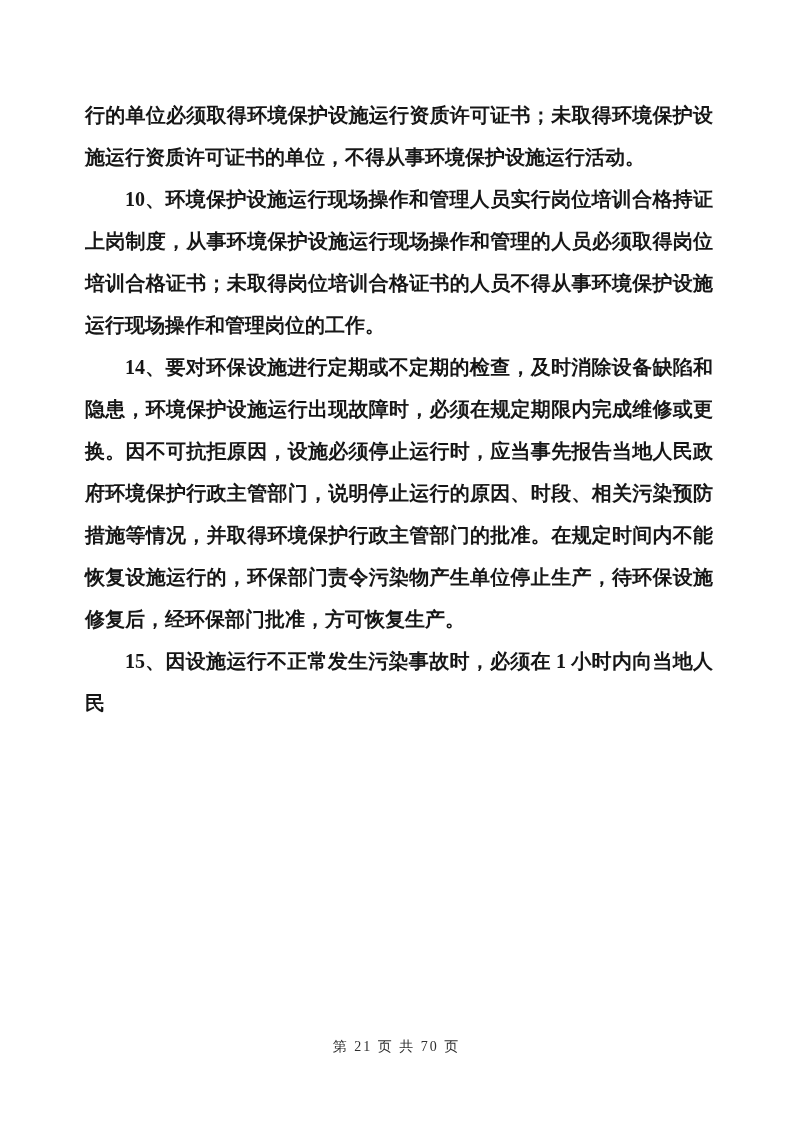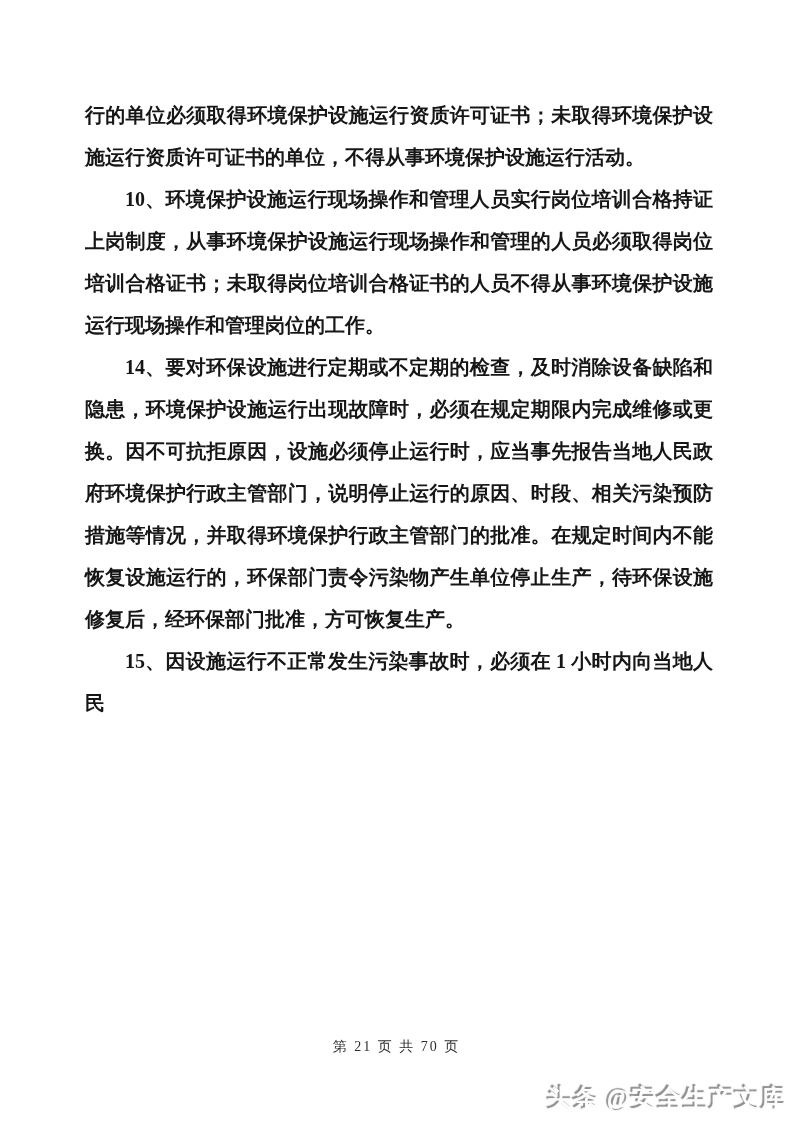--- a/index.html
+++ b/index.html
@@ -64,15 +64,14 @@
 
   <div class="content">
     <p>行的单位必须取得环境保护设施运行资质许可证书；未取得环境保护设施运行资质许可证书的单位，不得从事环境保护设施运行活动。</p>
     <p class="indent">10、环境保护设施运行现场操作和管理人员实行岗位培训合格持证上岗制度，从事环境保护设施运行现场操作和管理的人员必须取得岗位培训合格证书；未取得岗位培训合格证书的人员不得从事环境保护设施运行现场操作和管理岗位的工作。</p>
     <p class="indent">14、要对环保设施进行定期或不定期的检查，及时消除设备缺陷和隐患，环境保护设施运行出现故障时，必须在规定期限内完成维修或更换。因不可抗拒原因，设施必须停止运行时，应当事先报告当地人民政府环境保护行政主管部门，说明停止运行的原因、时段、相关污染预防措施等情况，并取得环境保护行政主管部门的批准。在规定时间内不能恢复设施运行的，环保部门责令污染物产生单位停止生产，待环保设施修复后，经环保部门批准，方可恢复生产。</p>
     <p class="indent">15、因设施运行不正常发生污染事故时，必须在 1 小时内向当地人民</p>
   </div>
 
   <div class="footer">第 21 页 共 70 页</div>
 
-  <div class="watermark">头条 @安全生产文库</div>
 
 </div>
 
 </body></html>

